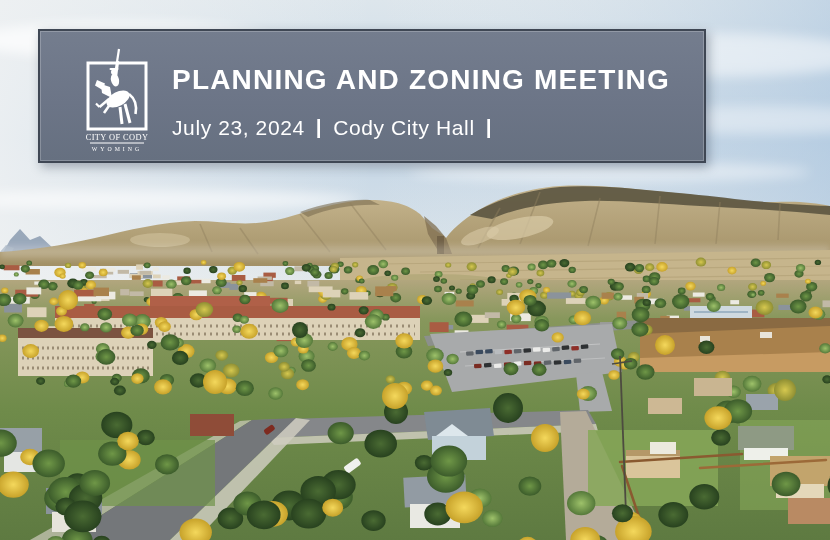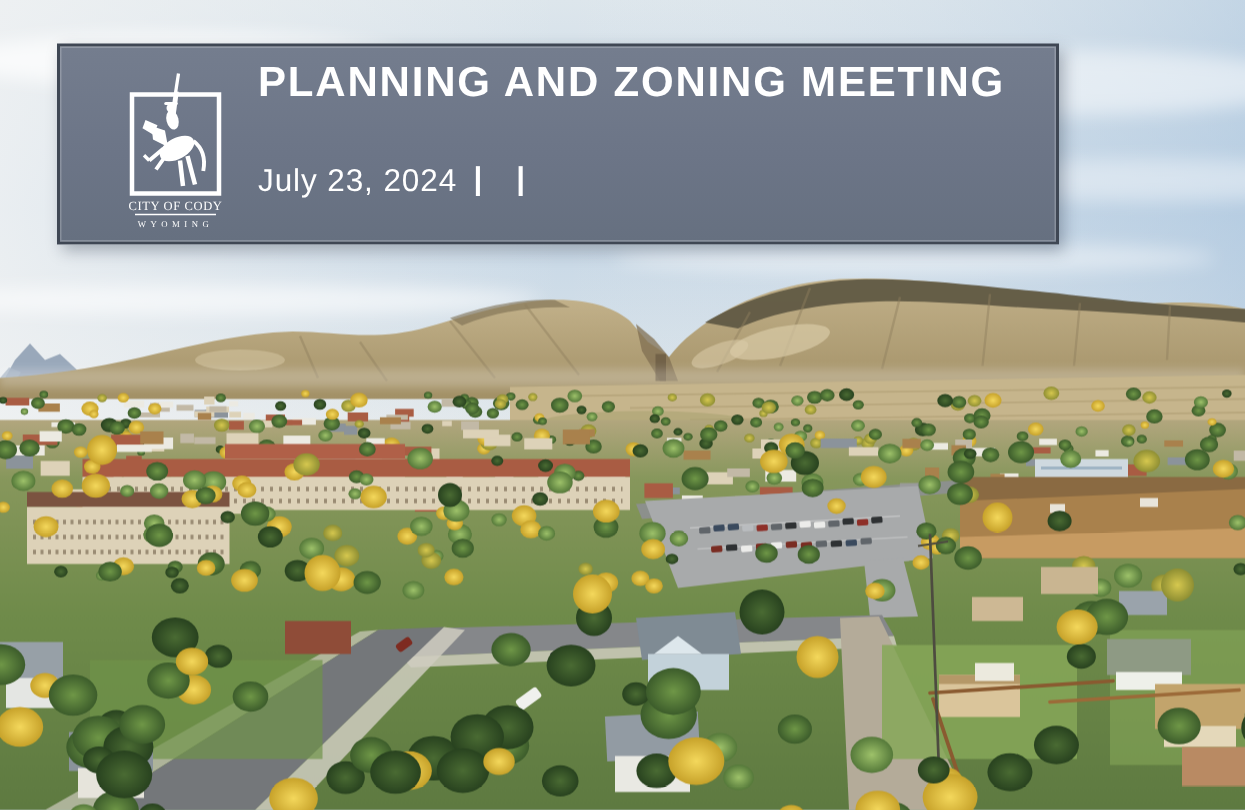--- a/index.html
+++ b/index.html
@@ -11,30 +11,30 @@
   
   .banner{
     position:absolute;left:38px;top:29px;width:668px;height:134px;
     background:linear-gradient(180deg, #747d8e 0%, var(--banner-bg,#6c7587) 55%, #667080 100%);
     border:2px solid var(--banner-border,#3f4754);
     box-shadow: inset 0 0 0 1px rgba(255,255,255,.22), 3px 4px 10px rgba(35,45,65,.35);
     box-sizing:border-box;
   }
   .logo{position:absolute;left:45px;top:16px;width:64px;height:108px;}
   .banner-text{
-    position:absolute;left:132px;top:0;right:10px;height:100%;
+    position:absolute;left:132px;top:15px;right:10px;height:100%;
     display:flex;flex-direction:column;justify-content:flex-start;
-    padding-top:8px;box-sizing:border-box;color:var(--banner-text,#fff);
+    padding-top:18px;box-sizing:border-box;color:var(--banner-text,#fff);
   }
   .title{
     font-size:28px;font-weight:700;letter-spacing:1.2px;line-height:32px;
     white-space:nowrap;
   }
   .subtitle{
-    margin-top:38px;font-size:21px;font-weight:400;letter-spacing:.6px;
+    margin-top:20px;font-size:21px;font-weight:400;letter-spacing:.6px;
     line-height:24px;white-space:nowrap;display:flex;align-items:flex-start;
   }
   .pipe{font-weight:700;padding:0 11px;transform:translateY(-1px);}
 </style>
 </head>
 <body>
 
 <div class="stage">
 
   <svg class="photo-svg" viewBox="0 0 830 540" aria-hidden="true">
@@ -790,17 +790,18 @@
       <text x="32" y="93" text-anchor="middle" font-family="Liberation Serif, serif" font-size="8.4" letter-spacing="0.4" fill="#ffffff">CITY OF CODY</text>
       <line x1="5" y1="96" x2="59" y2="96" stroke="#ffffff" stroke-width="1"></line>
       <text x="32" y="104" text-anchor="middle" font-family="Liberation Serif, serif" font-size="5.8" letter-spacing="3" fill="#ffffff">WYOMING</text>
     </svg>
 
     <div class="banner-text">
       <div class="title">PLANNING AND ZONING MEETING</div>
       <div class="subtitle">
         <span>July 23, 2024</span>
         <span class="pipe">|</span>
+        <span>Cody City Hall</span>
         <span class="pipe">|</span>
       </div>
     </div>
   </div>
 </div>
 
 </body></html>

